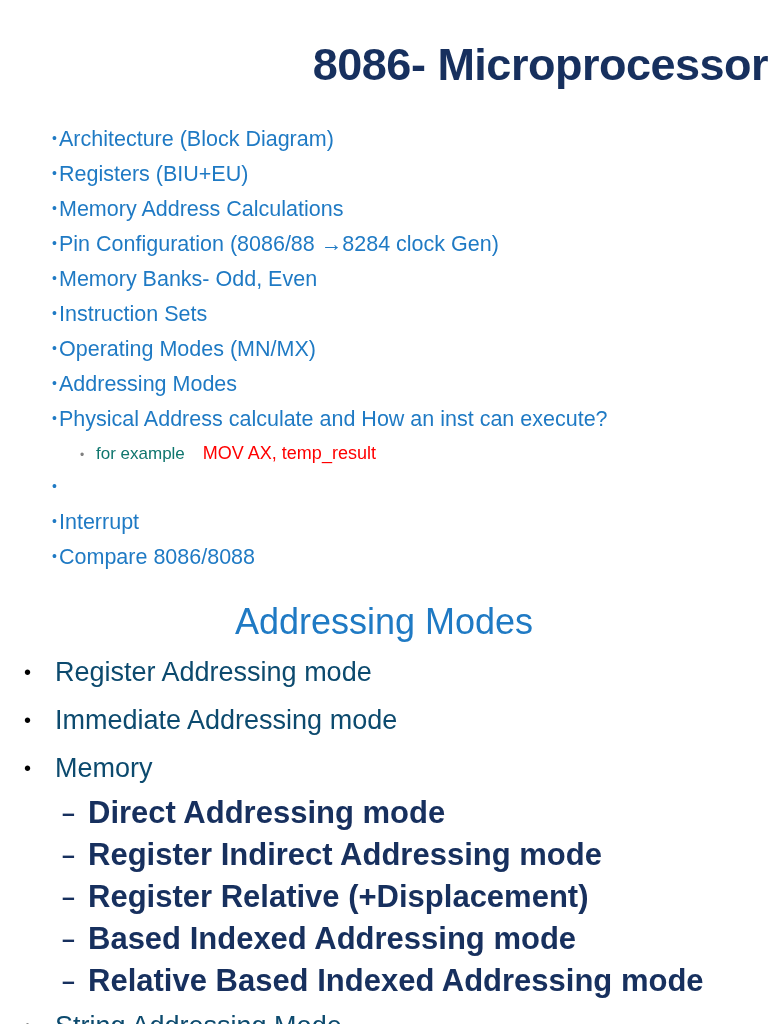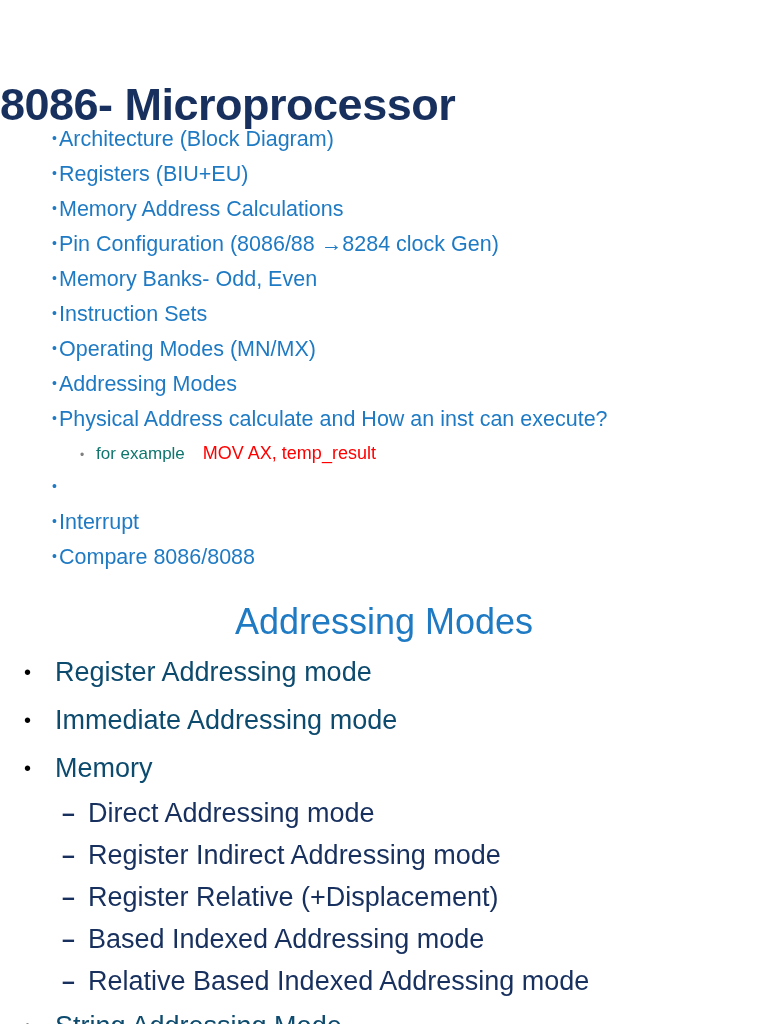--- a/index.html
+++ b/index.html
@@ -22,28 +22,27 @@
     background: #ffffff;
     overflow: hidden;
   }
 
   
   .slide-title {
     position: absolute;
     top: 40px;
     left: 0;
     width: 768px;
-    text-align: left;
+    text-align: right;
     font-size: 45px;
     font-weight: bold;
     color: #17305e;
     letter-spacing: -0.5px;
     line-height: 1.1;
     white-space: nowrap;
-    margin-top: 40px;
   }
 
   
   .topics {
     position: absolute;
     top: 122px;
     left: 52px;
     width: 690px;
   }
   .topic-row {
@@ -147,22 +146,22 @@
   }
   .submode-dash {
     color: #17305e;
     font-size: 23px;
     font-weight: bold;
     width: 26px;
     flex: 0 0 26px;
   }
   .submode-text {
     color: #17305e;
-    font-size: 27px;
-    font-weight: normal;
+    font-size: 31px;
+    font-weight: bold;
   }
 </style>
 </head>
 <body>
 
 <div class="slide">
 
   <div class="slide-title">8086- Microprocessor</div>
 
   <div class="topics">

